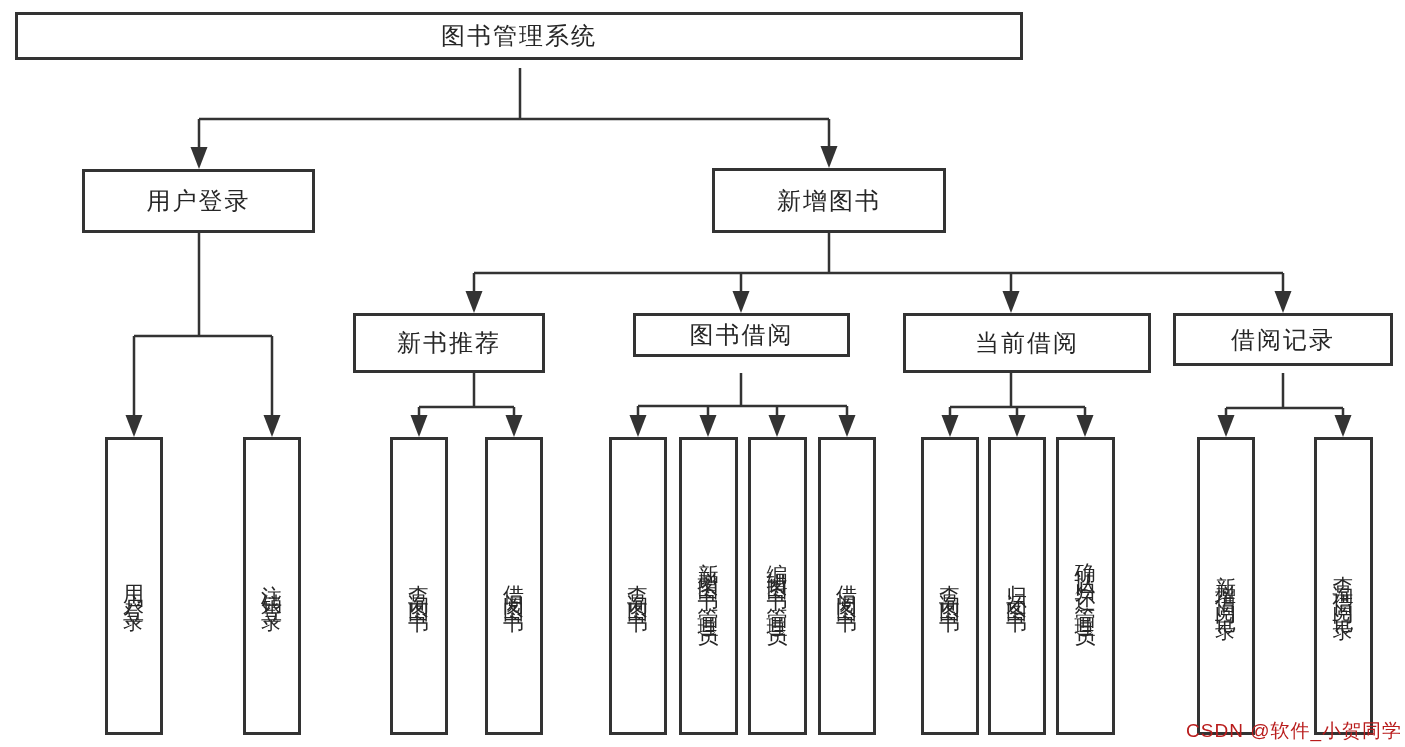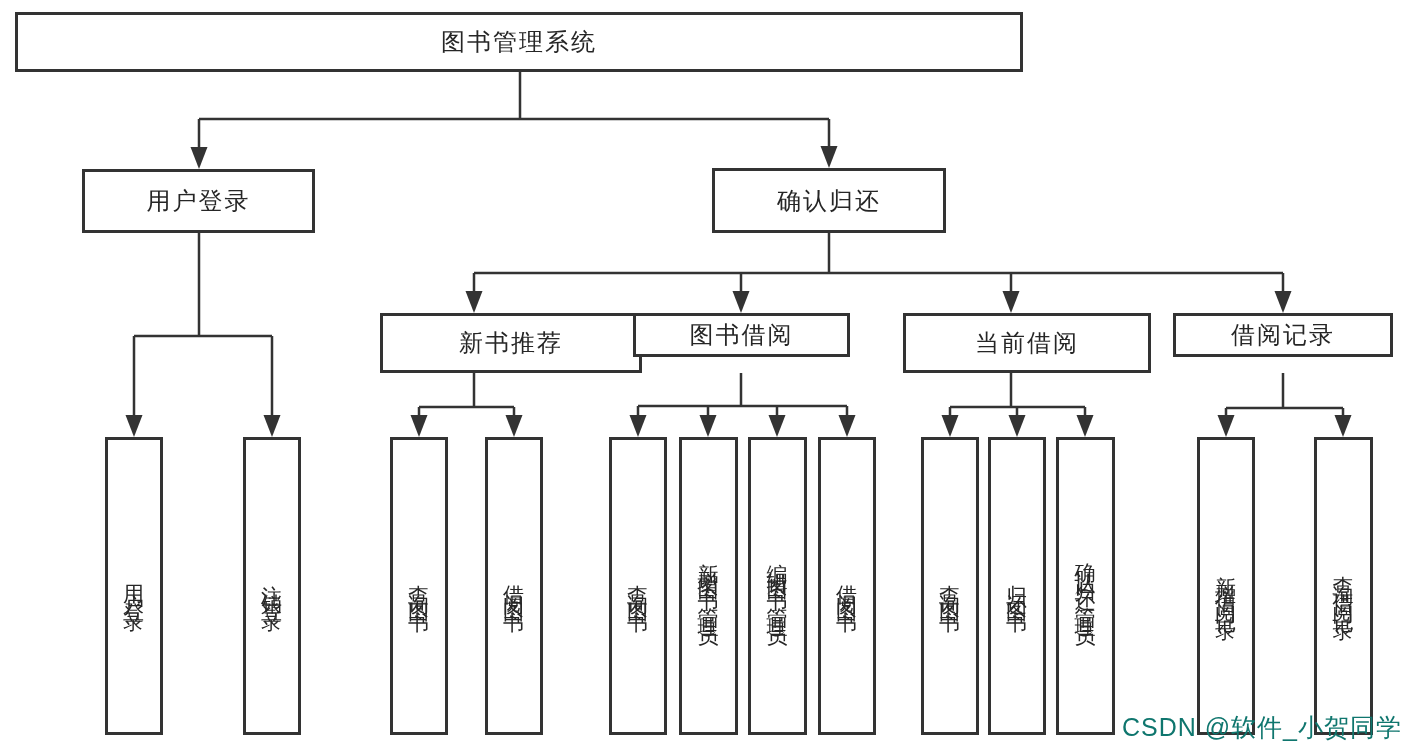--- a/index.html
+++ b/index.html
@@ -39,22 +39,22 @@
     font-size: 21px;
     letter-spacing: 9px;
     line-height: 1;
     white-space: nowrap;
   }
   .watermark {
     position: absolute;
     right: 3px;
     bottom: 3px;
     z-index: 2;
-    font-size: 25px;
-    color: #0f766e;
+    font-size: 19px;
+    color: #b91c1c;
     letter-spacing: 1px;
     white-space: nowrap;
   }
 </style>
 </head>
 <body>
 
 <div class="canvas">
 
   <svg class="connectors" viewBox="0 0 1405 747" xmlns="http://www.w3.org/2000/svg">
@@ -90,41 +90,41 @@
       <polygon points="768.5,415 785.5,415 777,437"></polygon>
       <polygon points="838.5,415 855.5,415 847,437"></polygon>
       <polygon points="941.5,415 958.5,415 950,437"></polygon>
       <polygon points="1008.5,415 1025.5,415 1017,437"></polygon>
       <polygon points="1076.5,415 1093.5,415 1085,437"></polygon>
       <polygon points="1217.5,415 1234.5,415 1226,437"></polygon>
       <polygon points="1334.5,415 1351.5,415 1343,437"></polygon>
     </g>
   </svg>
 
-  <div class="box h" style="left:15px;top:12px;width:1008px;height:60px">
+  <div class="box h" style="left:15px;top:12px;width:1008px;height:48px">
     <span>图书管理系统</span>
   </div>
 
   <div class="box h" style="left:82px;top:169px;width:233px;height:64px">
     <span>用户登录</span>
   </div>
   <div class="box h" style="left:712px;top:168px;width:234px;height:65px">
-    <span>确认归还</span>
+    <span>新增图书</span>
   </div>
 
-  <div class="box h" style="left:380px;top:313px;width:262px;height:60px">
+  <div class="box h" style="left:353px;top:313px;width:192px;height:60px">
     <span>新书推荐</span>
   </div>
   <div class="box h" style="left:633px;top:313px;width:217px;height:44px">
     <span>图书借阅</span>
   </div>
   <div class="box h" style="left:903px;top:313px;width:248px;height:60px">
     <span>当前借阅</span>
   </div>
-  <div class="box h" style="left:1173px;top:313px;width:220px;height:44px">
+  <div class="box h" style="left:1173px;top:313px;width:220px;height:53px">
     <span>借阅记录</span>
   </div>
 
   <div class="box v" style="left:105px;top:437px;width:58px;height:298px">
     <span>用户登录</span>
   </div>
   <div class="box v" style="left:243px;top:437px;width:58px;height:298px">
     <span>注销登录</span>
   </div>
 

